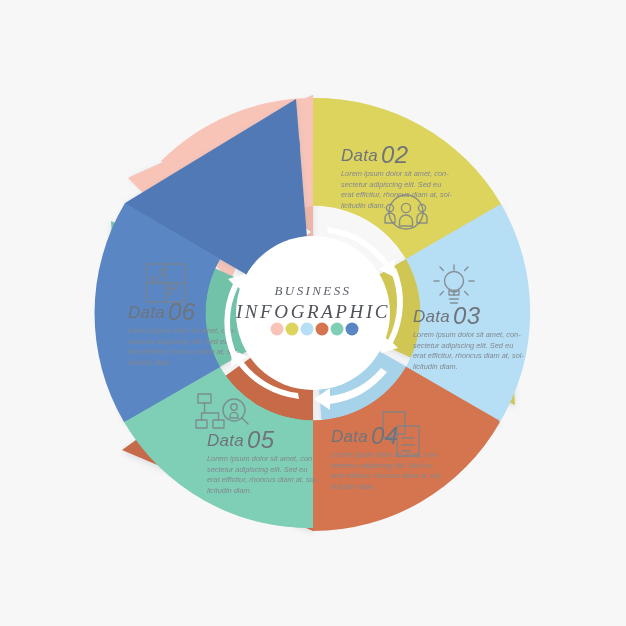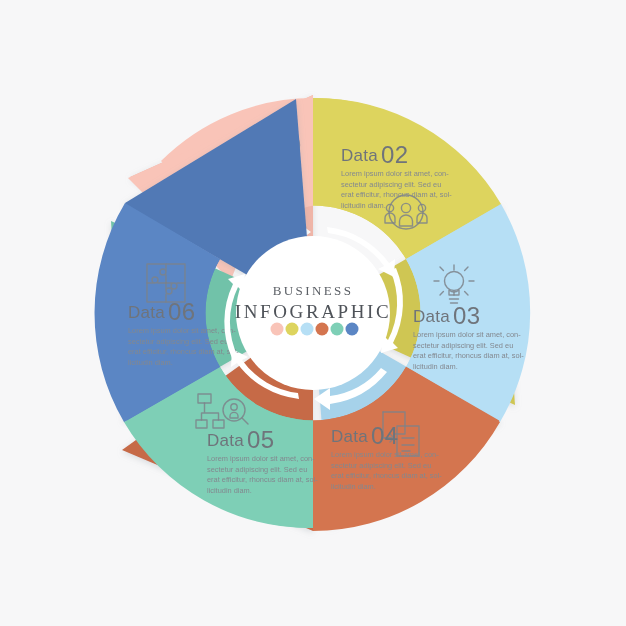--- a/index.html
+++ b/index.html
@@ -12,20 +12,21 @@
     background: #f7f7f8;
     font-family: "Liberation Sans", sans-serif;
     overflow: hidden;
     position: relative;
   }
   #stage {
     position: absolute;
     left: 0; top: 0;
     width: 626px;
     height: 626px;
+    font-style: italic;
   }
   svg.wheel {
     position: absolute;
     left: 0; top: 0;
     width: 626px;
     height: 626px;
     display: block;
   }
   .seg-title {
     font-family: "Liberation Sans", sans-serif;

